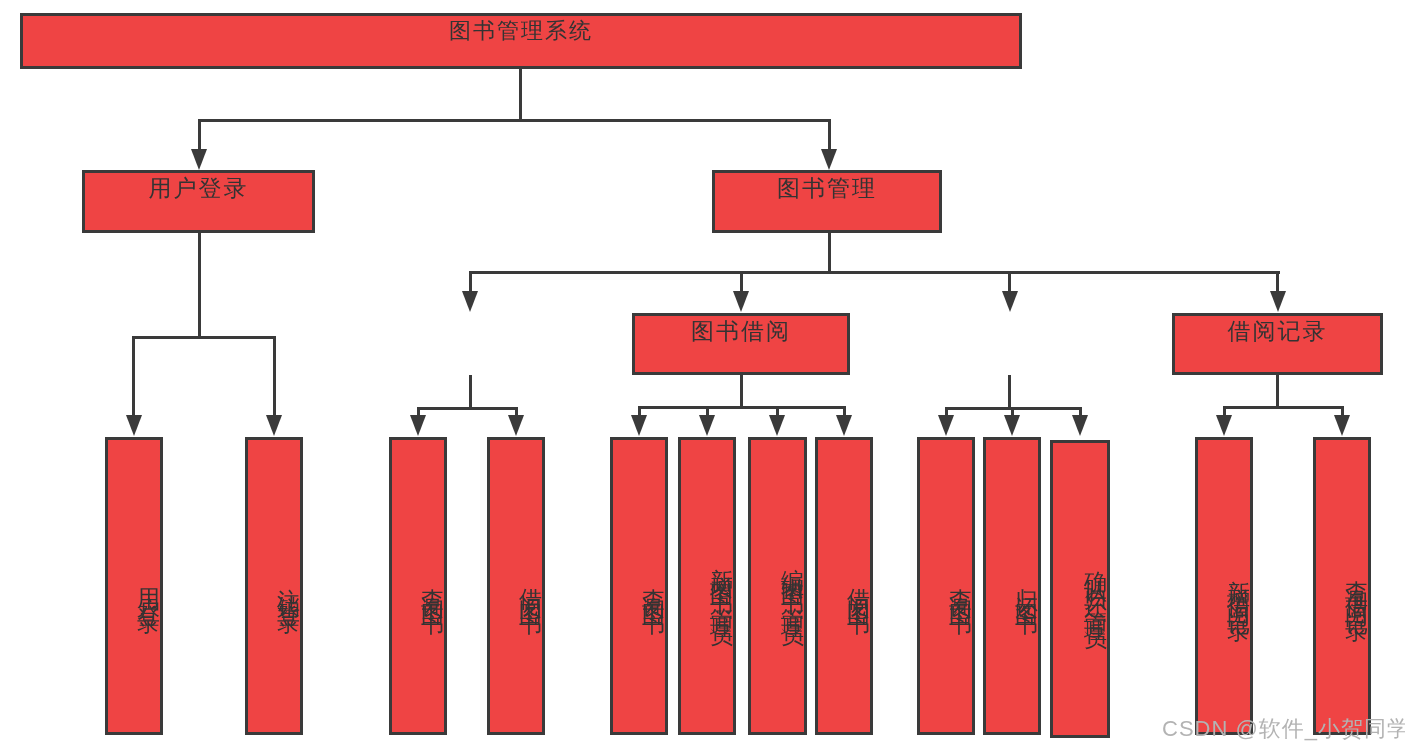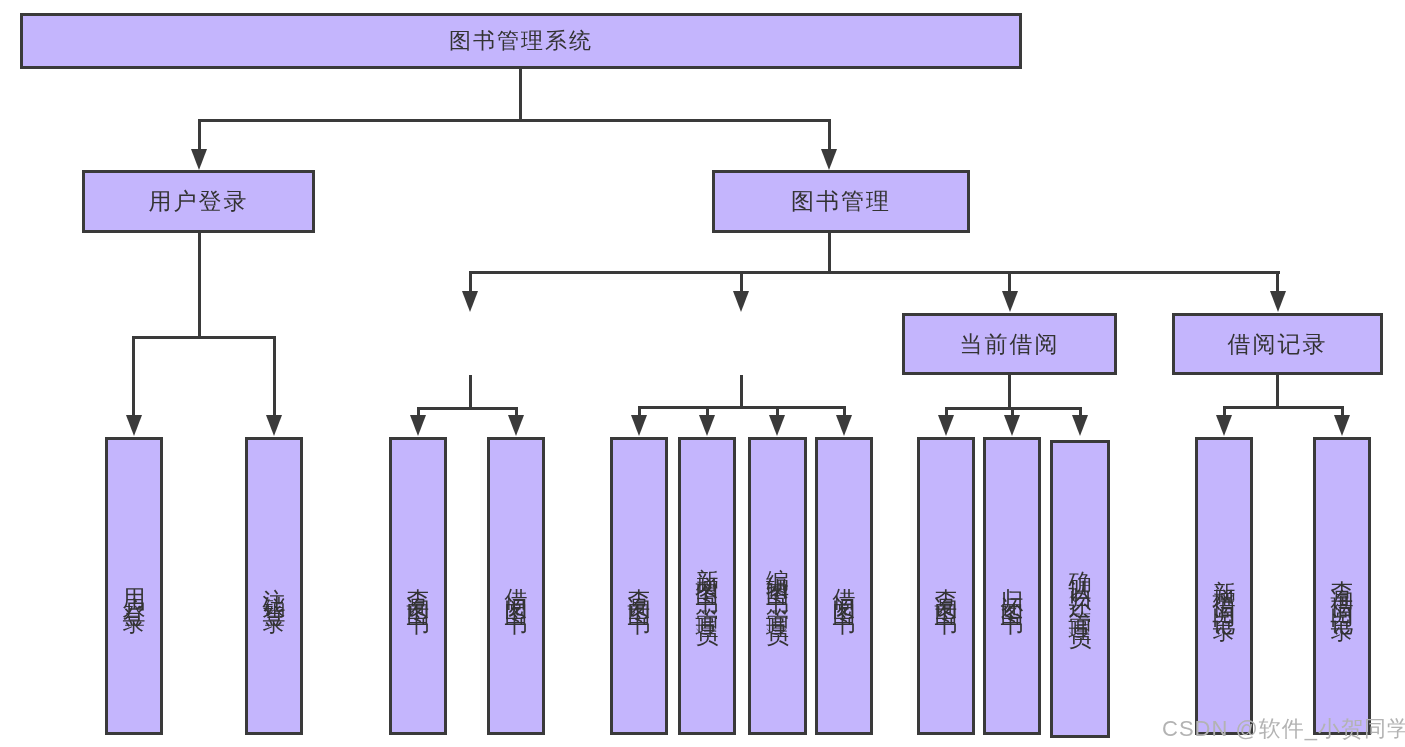--- a/index.html
+++ b/index.html
@@ -1,22 +1,22 @@
 <!DOCTYPE html>
 <html><head>
 <meta charset="utf-8">
 <style>
   html,body{margin:0;padding:0;background:#ffffff;}
   .canvas{
     position:relative;width:1405px;height:747px;background:#ffffff;
     font-family:"Liberation Sans", sans-serif;color:#333333;overflow:hidden;
   }
   .box{
-    position:absolute;box-sizing:border-box;border:3px solid #3a3a3a;background:#c4b5fd;
-    display:flex;align-items:center;justify-content:center;color:#333333;
+    position:absolute;box-sizing:border-box;border:3px solid #3a3a3a;background:#ef4444;
+    display:flex;justify-content:center;color:#333333;
   }
   .hbox{font-size:23px;letter-spacing:2px;}
   .root{font-size:22px;letter-spacing:2px;}
   .vbox{
     writing-mode:vertical-rl;text-orientation:mixed;
     font-size:23px;letter-spacing:8px;line-height:1;
   }
   .vl{position:absolute;width:3px;background:#3a3a3a;}
   .hl{position:absolute;height:3px;background:#3a3a3a;}
   .arrow{
@@ -41,21 +41,21 @@
   <div class="vl" style="left:519px;top:69px;height:50px;"></div>
   <div class="hl" style="left:198px;top:119px;width:633px;"></div>
   <div class="vl" style="left:198px;top:119px;height:30px;"></div>
   <div class="arrow" style="left:191px;top:149px;"></div>
   <div class="vl" style="left:828px;top:119px;height:30px;"></div>
   <div class="arrow" style="left:821px;top:149px;"></div>
 
   <div class="box hbox" style="left:82px;top:170px;width:233px;height:63px;">
     <span>用户登录</span>
   </div>
-  <div class="box hbox" style="left:712px;top:170px;width:258px;height:63px;">
+  <div class="box hbox" style="left:712px;top:170px;width:230px;height:63px;">
     <span>图书管理</span>
   </div>
 
   <div class="vl" style="left:198px;top:233px;height:103px;"></div>
   <div class="hl" style="left:132px;top:336px;width:144px;"></div>
   <div class="vl" style="left:132px;top:336px;height:79px;"></div>
   <div class="arrow" style="left:126px;top:415px;"></div>
   <div class="vl" style="left:273px;top:336px;height:79px;"></div>
   <div class="arrow" style="left:266px;top:415px;"></div>
 
@@ -63,22 +63,22 @@
   <div class="hl" style="left:469px;top:271px;width:811px;"></div>
   <div class="vl" style="left:469px;top:271px;height:21px;"></div>
   <div class="arrow" style="left:462px;top:291px;"></div>
   <div class="vl" style="left:740px;top:271px;height:21px;"></div>
   <div class="arrow" style="left:733px;top:291px;"></div>
   <div class="vl" style="left:1008px;top:271px;height:21px;"></div>
   <div class="arrow" style="left:1002px;top:291px;"></div>
   <div class="vl" style="left:1276px;top:271px;height:21px;"></div>
   <div class="arrow" style="left:1270px;top:291px;"></div>
 
-  <div class="box hbox" style="left:902px;top:313px;width:215px;height:62px;">
-    <span>当前借阅</span>
+  <div class="box hbox" style="left:632px;top:313px;width:218px;height:62px;">
+    <span>图书借阅</span>
   </div>
   <div class="box hbox" style="left:1172px;top:313px;width:211px;height:62px;">
     <span>借阅记录</span>
   </div>
 
   <div class="vl" style="left:469px;top:375px;height:32px;"></div>
   <div class="hl" style="left:417px;top:407px;width:101px;"></div>
   <div class="vl" style="left:417px;top:407px;height:8px;"></div>
   <div class="arrow" style="left:410px;top:415px;"></div>
   <div class="vl" style="left:515px;top:407px;height:8px;"></div>

